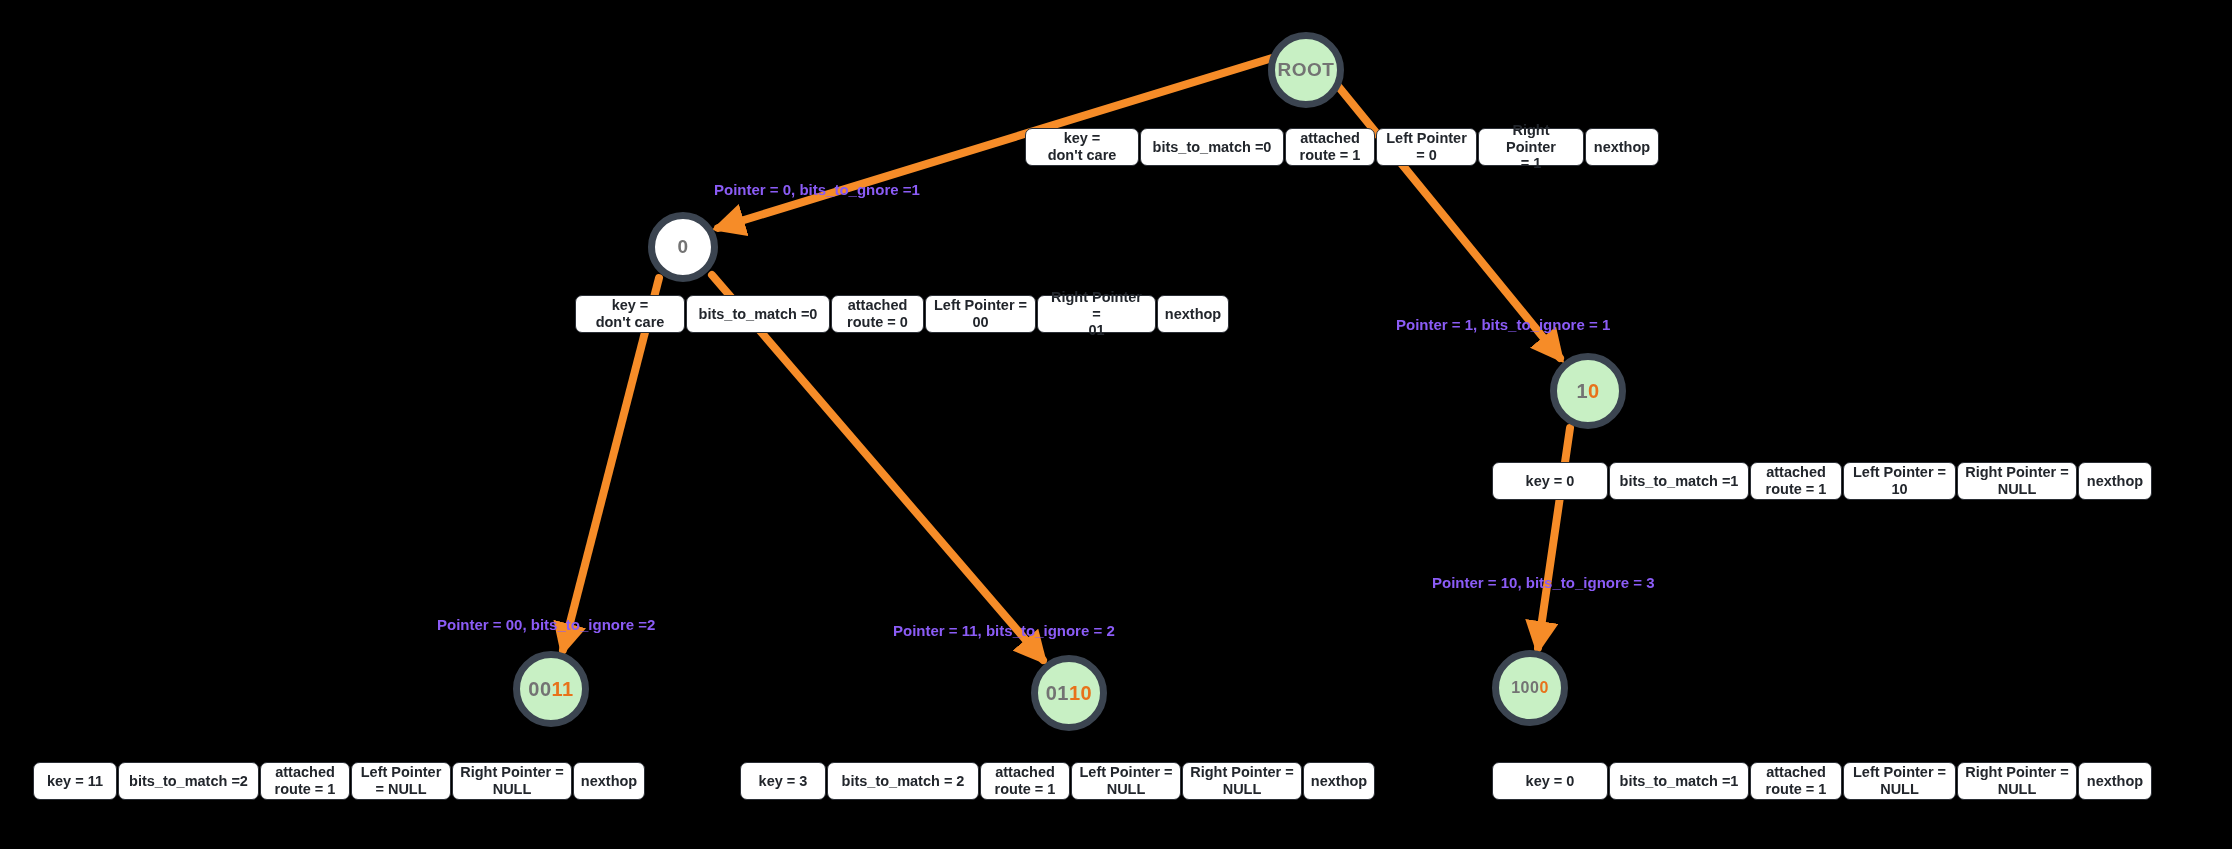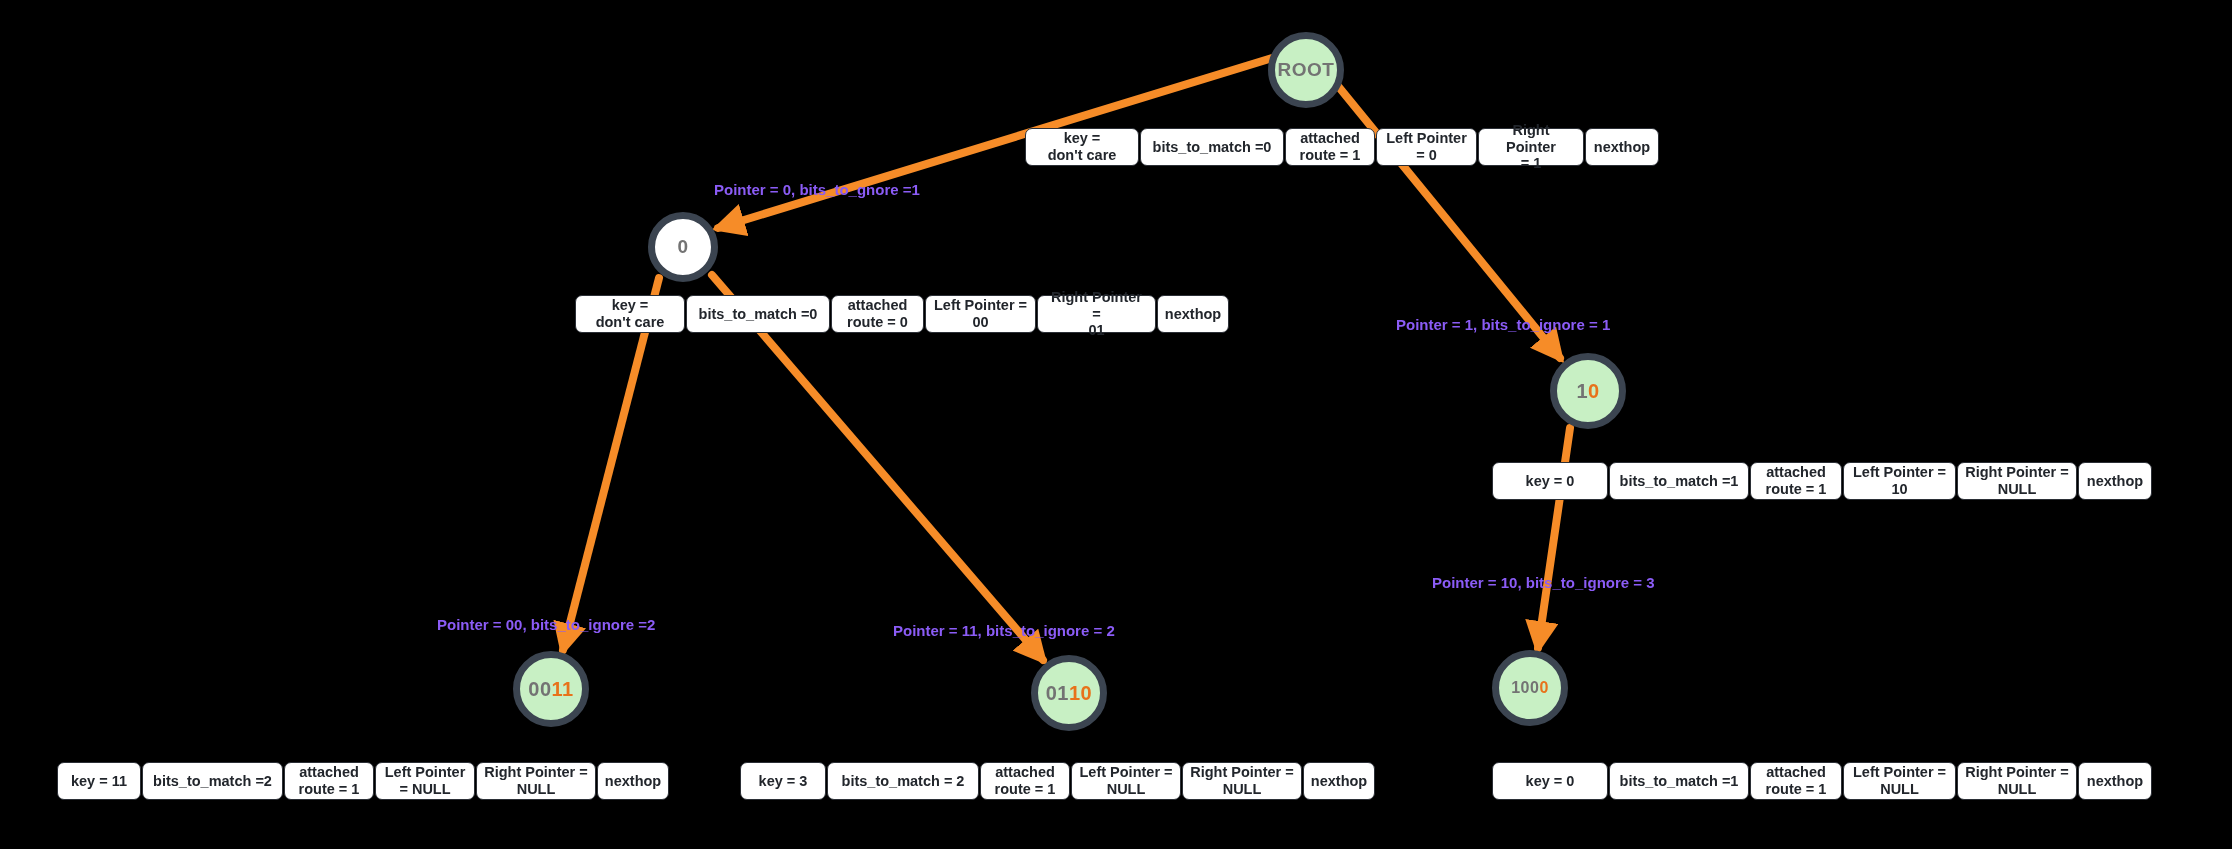--- a/index.html
+++ b/index.html
@@ -164,21 +164,21 @@
         <div class="cell" style="width: 140px;">bits_to_match =1</div>
         <div class="cell" style="width: 92px;">attached
 route = 1</div>
         <div class="cell" style="width: 113px;">Left Pointer =
 10</div>
         <div class="cell" style="width: 120px;">Right Pointer =
 NULL</div>
         <div class="cell" style="width: 74px;">nexthop</div>
       </div>
       <div class="record" style="left: 33px; top: 762px;">
-        <div class="cell" style="width: 84px; margin-left: 24px;">key = 11</div>
+        <div class="cell" style="width: 84px;">key = 11</div>
         <div class="cell" style="width: 141px;">bits_to_match =2</div>
         <div class="cell" style="width: 90px;">attached
 route = 1</div>
         <div class="cell" style="width: 100px;">Left Pointer
 = NULL</div>
         <div class="cell" style="width: 120px;">Right Pointer =
 NULL</div>
         <div class="cell" style="width: 72px;">nexthop</div>
       </div>
       <div class="record" style="left: 740px; top: 762px;">

